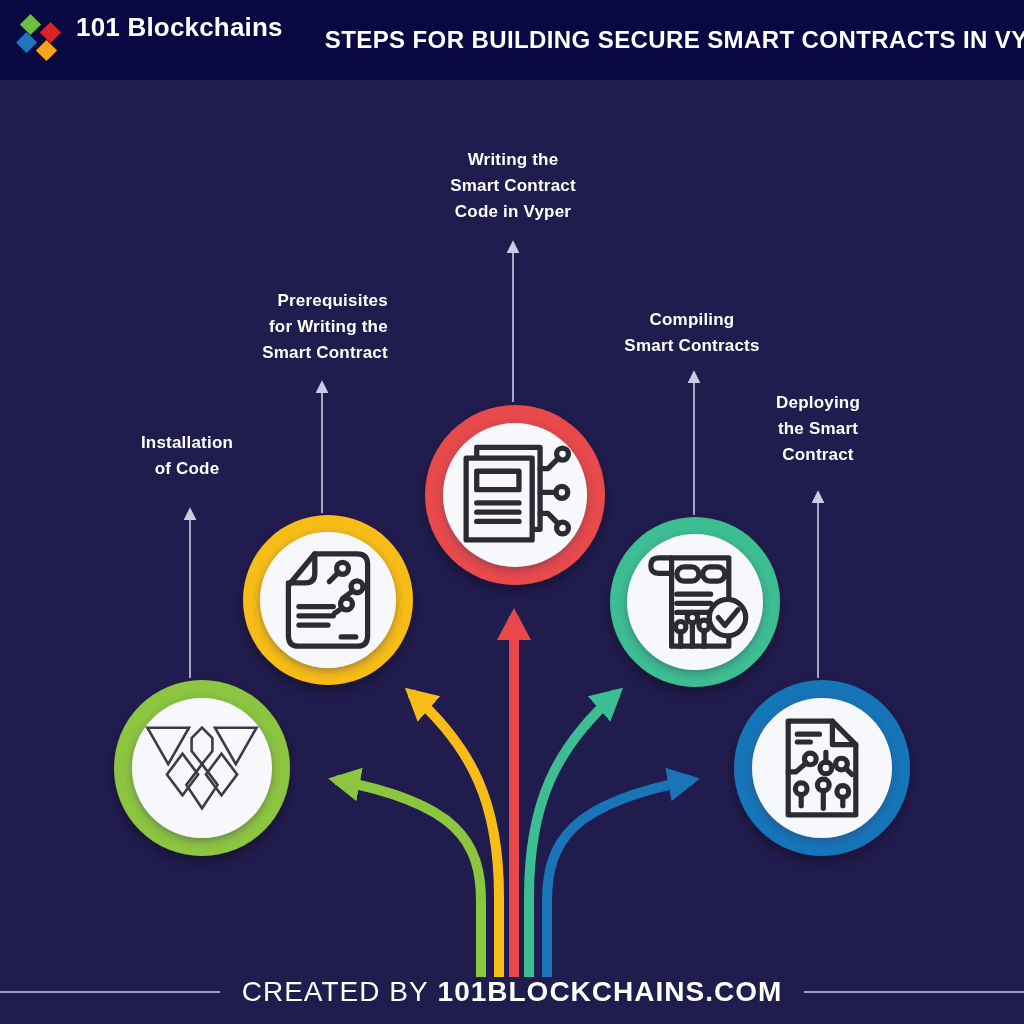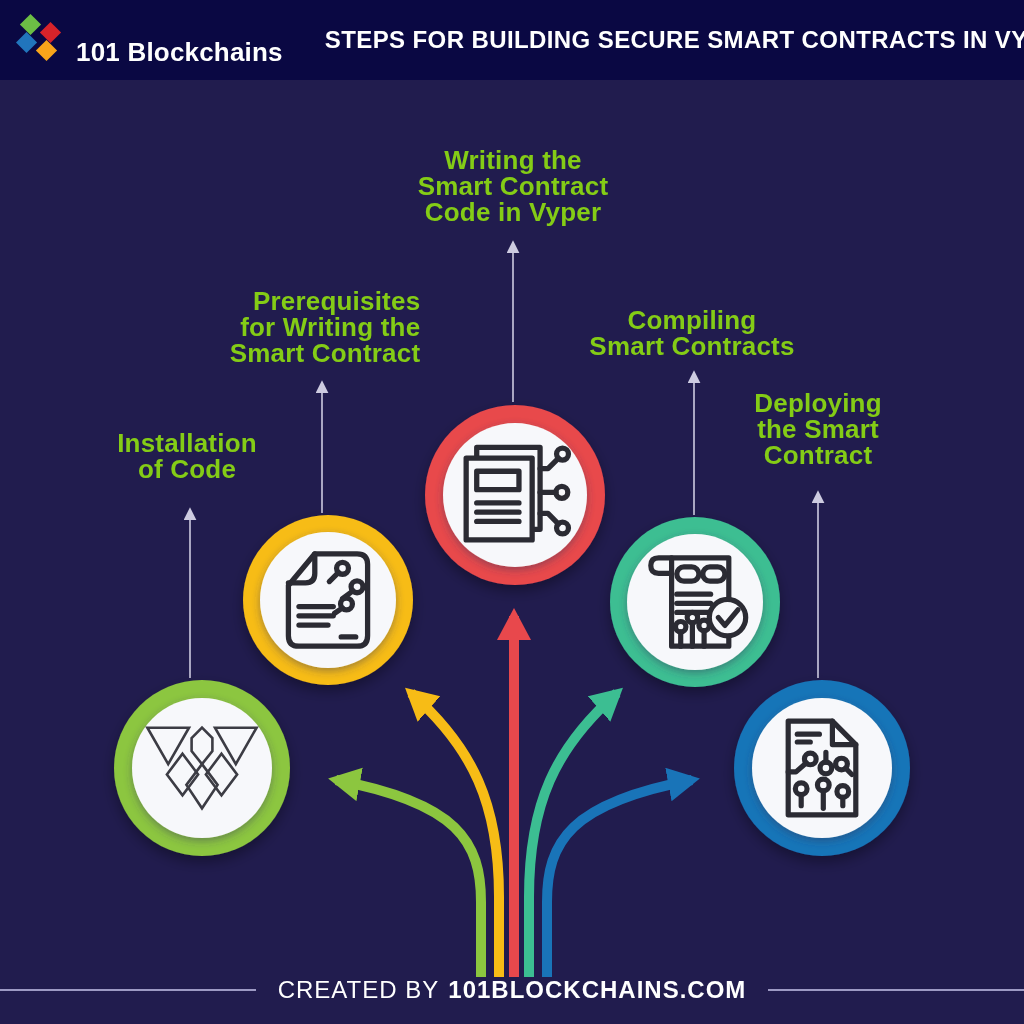--- a/index.html
+++ b/index.html
@@ -3,40 +3,40 @@
 <meta charset="utf-8">
 <style>
   html,body{margin:0;padding:0;}
   body{width:1024px;height:1024px;overflow:hidden;background:#211C4E;
        font-family:"Liberation Sans", sans-serif;}
   .page{position:relative;width:1024px;height:1024px;background:#211C4E;}
 
   
   .hdr{position:absolute;top:0;left:0;width:1024px;height:80px;background:#0A0843;
        display:flex;align-items:center;}
-  .brand{display:flex;align-items:flex-end;margin-left:16px;}
+  .brand{display:flex;align-items:flex-start;margin-left:16px;}
   .brand svg{display:block;}
   .brand-name{color:#FFFFFF;font-size:26px;font-weight:800;margin-left:10px;
               letter-spacing:0.2px;white-space:nowrap;}
   .hdr-sep{width:2px;height:46px;background:#8A87B5;margin:0 20px 0 22px;}
   .hdr-title{flex:1;color:#FFFFFF;font-size:24px;font-weight:700;letter-spacing:0.4px;
              text-align:center;margin:0;padding-right:12px;white-space:nowrap;}
 
   
   svg.diagram{position:absolute;top:0;left:0;width:1024px;height:1024px;}
 
   
-  .step-label{position:absolute;transform:translateX(-50%);color:#84cc16;
-              font-size:26px;font-weight:600;line-height:26px;text-align:center;
+  .step-label{position:absolute;transform:translateX(-50%);color:#ffffff;
+              font-size:17px;font-weight:600;line-height:26px;text-align:center;
               white-space:pre-line;letter-spacing:0.2px;}
 
   
   .ftr{position:absolute;left:0;right:0;top:976px;display:flex;align-items:center;}
   .fline{flex:1;height:2px;background:#9D9AC4;}
-  .ftext{color:#FFFFFF;font-size:24px;letter-spacing:1px;margin:0 22px;white-space:nowrap;}
+  .ftext{color:#FFFFFF;font-size:28px;letter-spacing:1px;margin:0 22px;white-space:nowrap;}
   .ftext .site{font-weight:700;margin-left:9px;}
 </style>
 </head>
 <body>
 
 <div class="page">
 
   <header class="hdr">
     <div class="brand">
       <svg width="50" height="56" viewBox="0 0 50 56">

